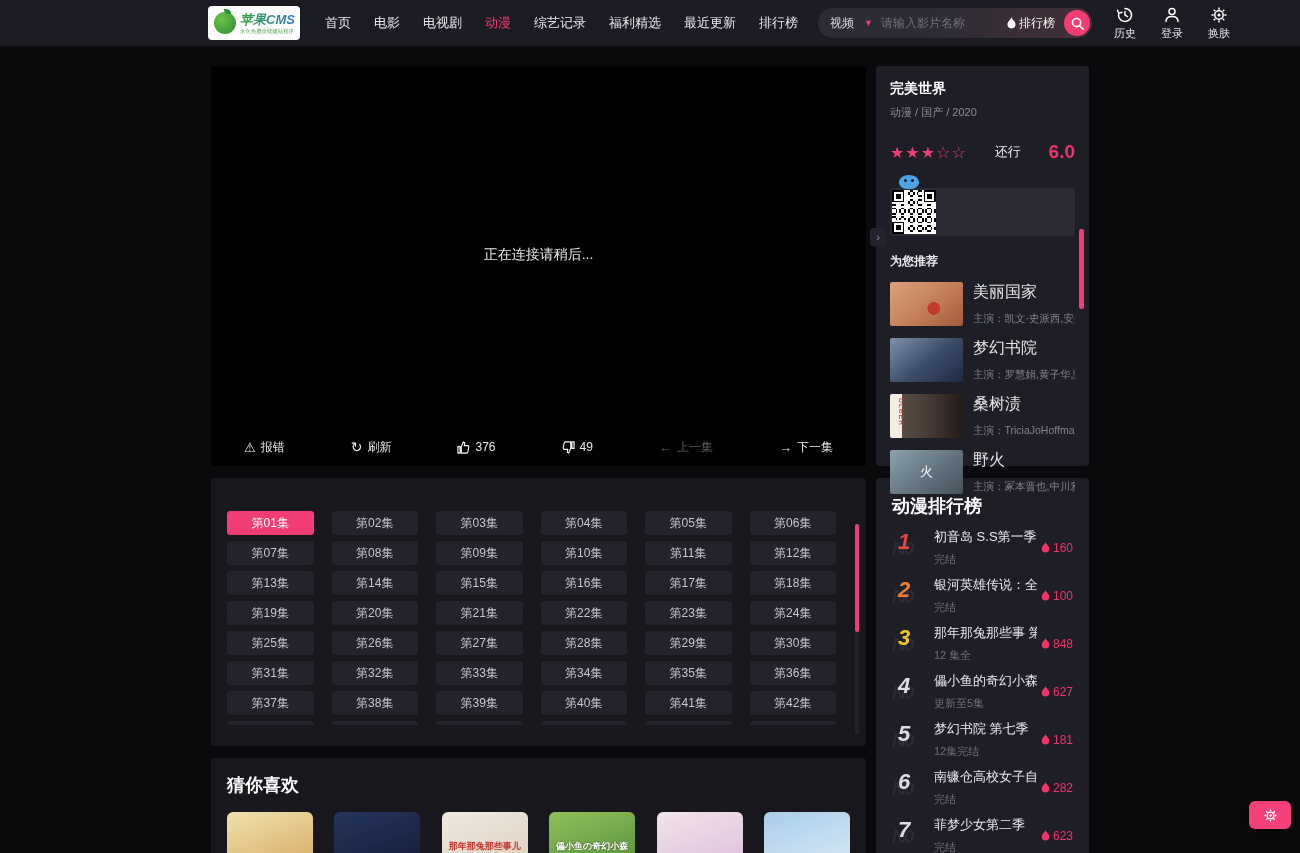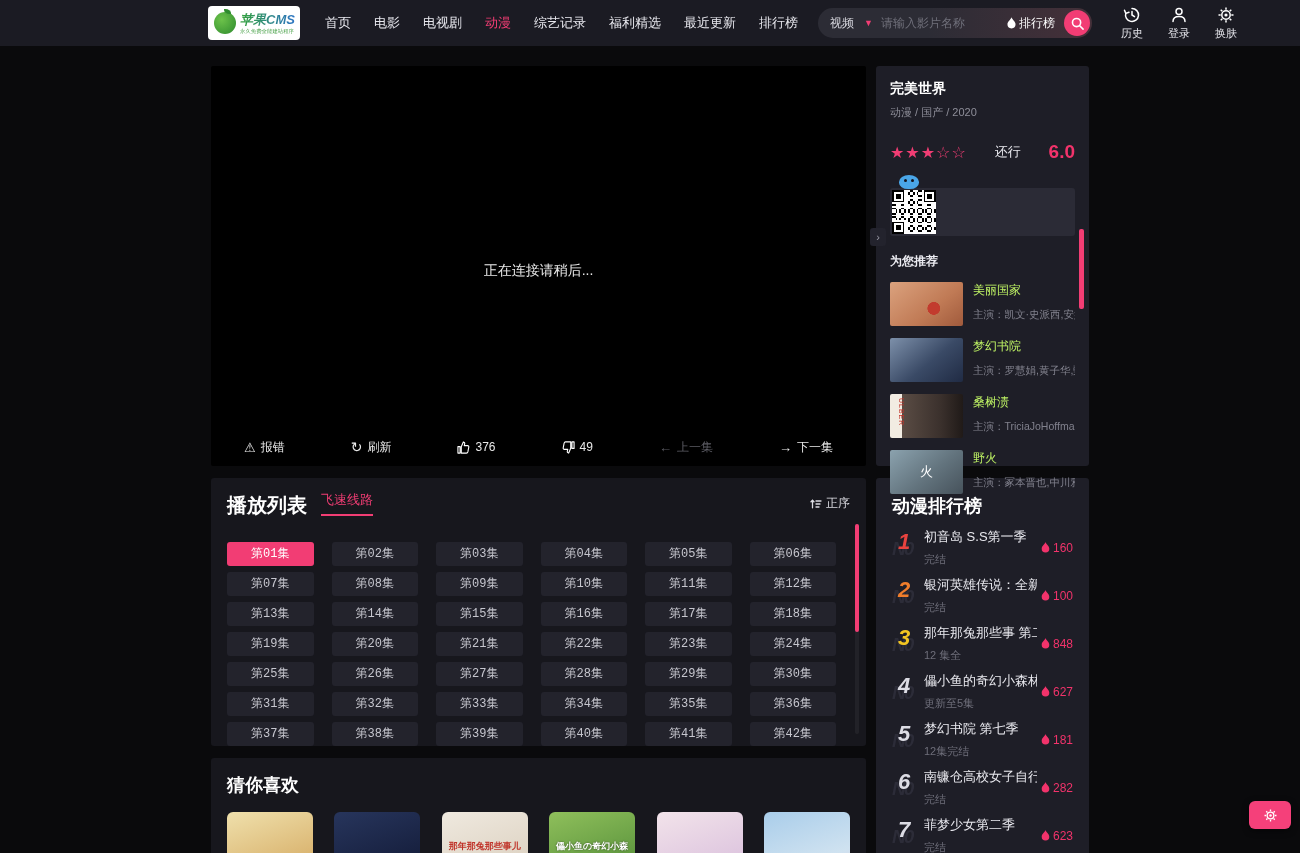--- a/index.html
+++ b/index.html
@@ -21,46 +21,46 @@
   .nav { display:flex; gap:23px; margin-left:25px; font-size:13px; color:#e9e9ef; }
   .nav-item { cursor:pointer; white-space:nowrap; }
   .nav-item.active { color:#f23d74; }
   .search { margin-left:20px; height:30px; width:274px; border-radius:15px; background:linear-gradient(90deg,#2c2c35 40%,#453039); display:flex; align-items:center; padding:0 2px 0 12px; flex:none; }
   .search-cat { font-size:12px; color:#d6d6dd; display:flex; align-items:center; gap:10px; cursor:pointer; flex:none; }
   .search-cat .caret { font-size:9px; color:#f23d74; }
   .search-input { flex:1; min-width:0; border:0; background:transparent; outline:none; color:#ddd; font-size:12px; padding:0 8px; font-family:"Liberation Sans",sans-serif; }
   .search-input::placeholder { color:#6f6f7a; }
   .search-hot { font-size:12px; color:#fff; display:flex; align-items:center; gap:3px; cursor:pointer; flex:none; }
   .search-btn { width:26px; height:26px; border-radius:50%; background:#f23d74; display:flex; align-items:center; justify-content:center; margin-left:9px; cursor:pointer; flex:none; }
-  .actions { display:flex; gap:17px; margin-left:25px; }
+  .actions { display:flex; gap:17px; margin-left:18px; }
   .action { display:flex; flex-direction:column; align-items:center; font-size:11px; color:#e2e2e8; cursor:pointer; width:30px; }
   .action .ic { height:19px; display:flex; align-items:center; justify-content:center; }
   .action .lab { margin-top:2px; white-space:nowrap; }
   
   .main { width:878px; margin:20px auto 0; display:flex; gap:10px; align-items:flex-start; }
   .col-left { width:655px; flex:none; }
   .col-right { width:213px; flex:none; }
   .card { background:#17171d; border-radius:3px; }
   
   .player { height:400px; background:#000; border-radius:2px; position:relative; }
-  .player-status { position:absolute; top:196px; left:0; right:0; text-align:center; font-size:14px; color:#e8e8e8; }
+  .player-status { position:absolute; top:180px; left:0; right:0; text-align:center; font-size:14px; color:#e8e8e8; }
   .player-bar { position:absolute; left:0; right:0; bottom:0; height:38px; display:flex; align-items:center; justify-content:space-around; font-size:12px; color:#e9e9e9; }
   .pb-item { display:flex; align-items:center; gap:5px; cursor:pointer; }
   .pb-item svg { display:block; }
   .pb-item.dim { color:#5c5c64; cursor:default; }
   .warn-ic { font-size:13px; line-height:1; }
   .refresh-ic { font-size:14px; line-height:1; }
   .arrow-ic { font-size:13px; line-height:1; }
   
   .playlist { margin-top:12px; height:268px; padding:13px 16px 0; position:relative; overflow:hidden; }
   .pl-head { display:flex; align-items:flex-end; }
   .pl-title { font-size:20px; font-weight:bold; line-height:1.1; }
   .pl-tab { margin-left:14px; font-size:13px; color:#f23d74; padding-bottom:5px; border-bottom:2px solid #f23d74; cursor:pointer; }
   .pl-sort { margin-left:auto; font-size:12px; color:#dcdce2; display:flex; align-items:center; gap:4px; cursor:pointer; padding-bottom:4px; }
-  .ep-wrap { margin-top:26px; height:214px; overflow:hidden; padding-right:14px;font-family:Liberation Mono, monospace; }
+  .ep-wrap { margin-top:20px; height:214px; overflow:hidden; padding-right:14px; }
   .ep-grid { display:grid; grid-template-columns:repeat(6,1fr); column-gap:18px; row-gap:6px; }
   .ep-btn { height:24px; line-height:24px; text-align:center; font-size:12px; color:#c7c7cf; background:#23232c; border-radius:3px; cursor:pointer; white-space:nowrap; overflow:hidden; }
   .ep-btn.active { background:#f23d74; color:#fff; }
   .pl-scrollbar { position:absolute; right:7px; top:46px; width:4px; height:210px; background:rgba(255,255,255,.05); border-radius:2px; }
   .pl-thumb { width:4px; height:108px; background:#f23d74; border-radius:2px; cursor:pointer; }
   
   .guess { margin-top:12px; padding:15px 16px; height:140px; }
   .guess-title { font-size:18px; font-weight:bold; }
   .guess-row { margin-top:15px; display:flex; justify-content:space-between; }
   .poster { width:86px; height:118px; border-radius:6px; overflow:hidden; position:relative; cursor:pointer; flex:none; }
@@ -94,32 +94,32 @@
   .rec-list { margin-top:2px; }
   .rec-item { display:flex; margin-top:12px; cursor:pointer; }
   .rec-thumb { width:73px; height:44px; border-radius:2px; flex:none; position:relative; overflow:hidden; }
   .rec-thumb .rtxt { position:absolute; top:50%; left:50%; transform:translate(-50%,-50%); color:#fff; font-size:13px; }
   .rg1 { background:radial-gradient(circle at 60% 60%, #c23b2e 12%, transparent 13%), linear-gradient(140deg,#dba27e,#c07a55 60%,#a05a3c); }
   .rg2 { background:linear-gradient(140deg,#7d90aa,#3a4a66 55%,#202b44); }
   .rg3 { background:linear-gradient(90deg,#f2ece2 16%,#5a4c44 17%,#3a302c 70%,#201a18); }
   .rg3 .rtxt { font-size:7px; color:#c03228; left:8px; top:4px; transform:none; writing-mode:vertical-lr; letter-spacing:1px; }
   .rg4 { background:linear-gradient(140deg,#8ba2ae,#63747e 55%,#46525b); }
   .rec-info { margin-left:10px; min-width:0; }
-  .rec-t { font-size:12px; color:#bef264; white-space:nowrap; overflow:hidden; }
+  .rec-t { font-size:16px; color:#e5e5e5; white-space:nowrap; overflow:hidden; }
   .rec-a { font-size:10.5px; color:#82828e; margin-top:9px; white-space:nowrap; overflow:hidden; }
   .rec-scrollthumb { position:absolute; right:5px; top:163px; width:5px; height:80px; background:#f23d74; border-radius:2px; cursor:pointer; }
   
   .rank-card { margin-top:12px; background:#1e1e27; border-radius:3px; padding:16px; height:560px; }
   .rank-title { font-size:18px; font-weight:bold; }
   .rank-item { display:flex; align-items:center; margin-top:11px; height:37px; cursor:pointer; }
   .rank-num { width:32px; height:37px; position:relative; flex:none; }
   .rank-bg { position:absolute; left:0; top:9px; font-size:19px; font-weight:bold; font-style:italic; color:#2c2c38; letter-spacing:-2px; }
   .rank-n { position:absolute; left:6px; top:0; font-size:22px; font-weight:bold; font-style:italic; }
   .c1 { color:#e8433f; } .c2 { color:#ef7d2b; } .c3 { color:#f2c522; } .cx { color:#dcdce4; }
-  .rank-info { flex:1; margin-left:0; min-width:0; }
+  .rank-info { flex:1; margin-left:10px; min-width:0; }
   .rank-t { font-size:13px; color:#e8e8ee; white-space:nowrap; overflow:hidden; }
   .rank-s { font-size:11px; color:#6e6e7a; margin-top:6px; }
   .rank-heat { flex:none; margin-left:4px; font-size:12px; color:#f2336b; display:flex; align-items:center; gap:3px; }
   
   .fab { position:fixed; right:9px; bottom:24px; width:42px; height:28px; border-radius:6px; background:#f5407a; display:flex; align-items:center; justify-content:center; cursor:pointer; box-shadow:0 2px 6px rgba(0,0,0,.5); }
 </style>
 </head>
 <body>
 
 <div class="header">
@@ -227,33 +227,20 @@
           <span>上一集</span>
         </div>
         <div class="pb-item">
           <span class="arrow-ic">→</span>
           <span>下一集</span>
         </div>
       </div>
     </div>
 
     <div class="card playlist">
-      <div class="pl-head">
-        <div class="pl-title">播放列表</div>
-        <div class="pl-tab">飞速线路</div>
-        <div class="pl-sort">
-          <svg width="12" height="12" viewBox="0 0 12 12">
-              <g stroke="#dcdce2" stroke-width="1.3" stroke-linecap="round">
-                <path d="M2.5 2.2v7.6M1 3.8l1.5-1.6L4 3.8"></path>
-                <path d="M6 3h5M6 6h4M6 9h3"></path>
-              </g>
-            </svg>
-          <span>正序</span>
-        </div>
-      </div>
       <div class="ep-wrap">
         <div class="ep-grid" id="epGrid">
             <div class="ep-btn active">第01集</div>
             <div class="ep-btn">第02集</div>
             <div class="ep-btn">第03集</div>
             <div class="ep-btn">第04集</div>
             <div class="ep-btn">第05集</div>
             <div class="ep-btn">第06集</div>
             <div class="ep-btn">第07集</div>
             <div class="ep-btn">第08集</div>

